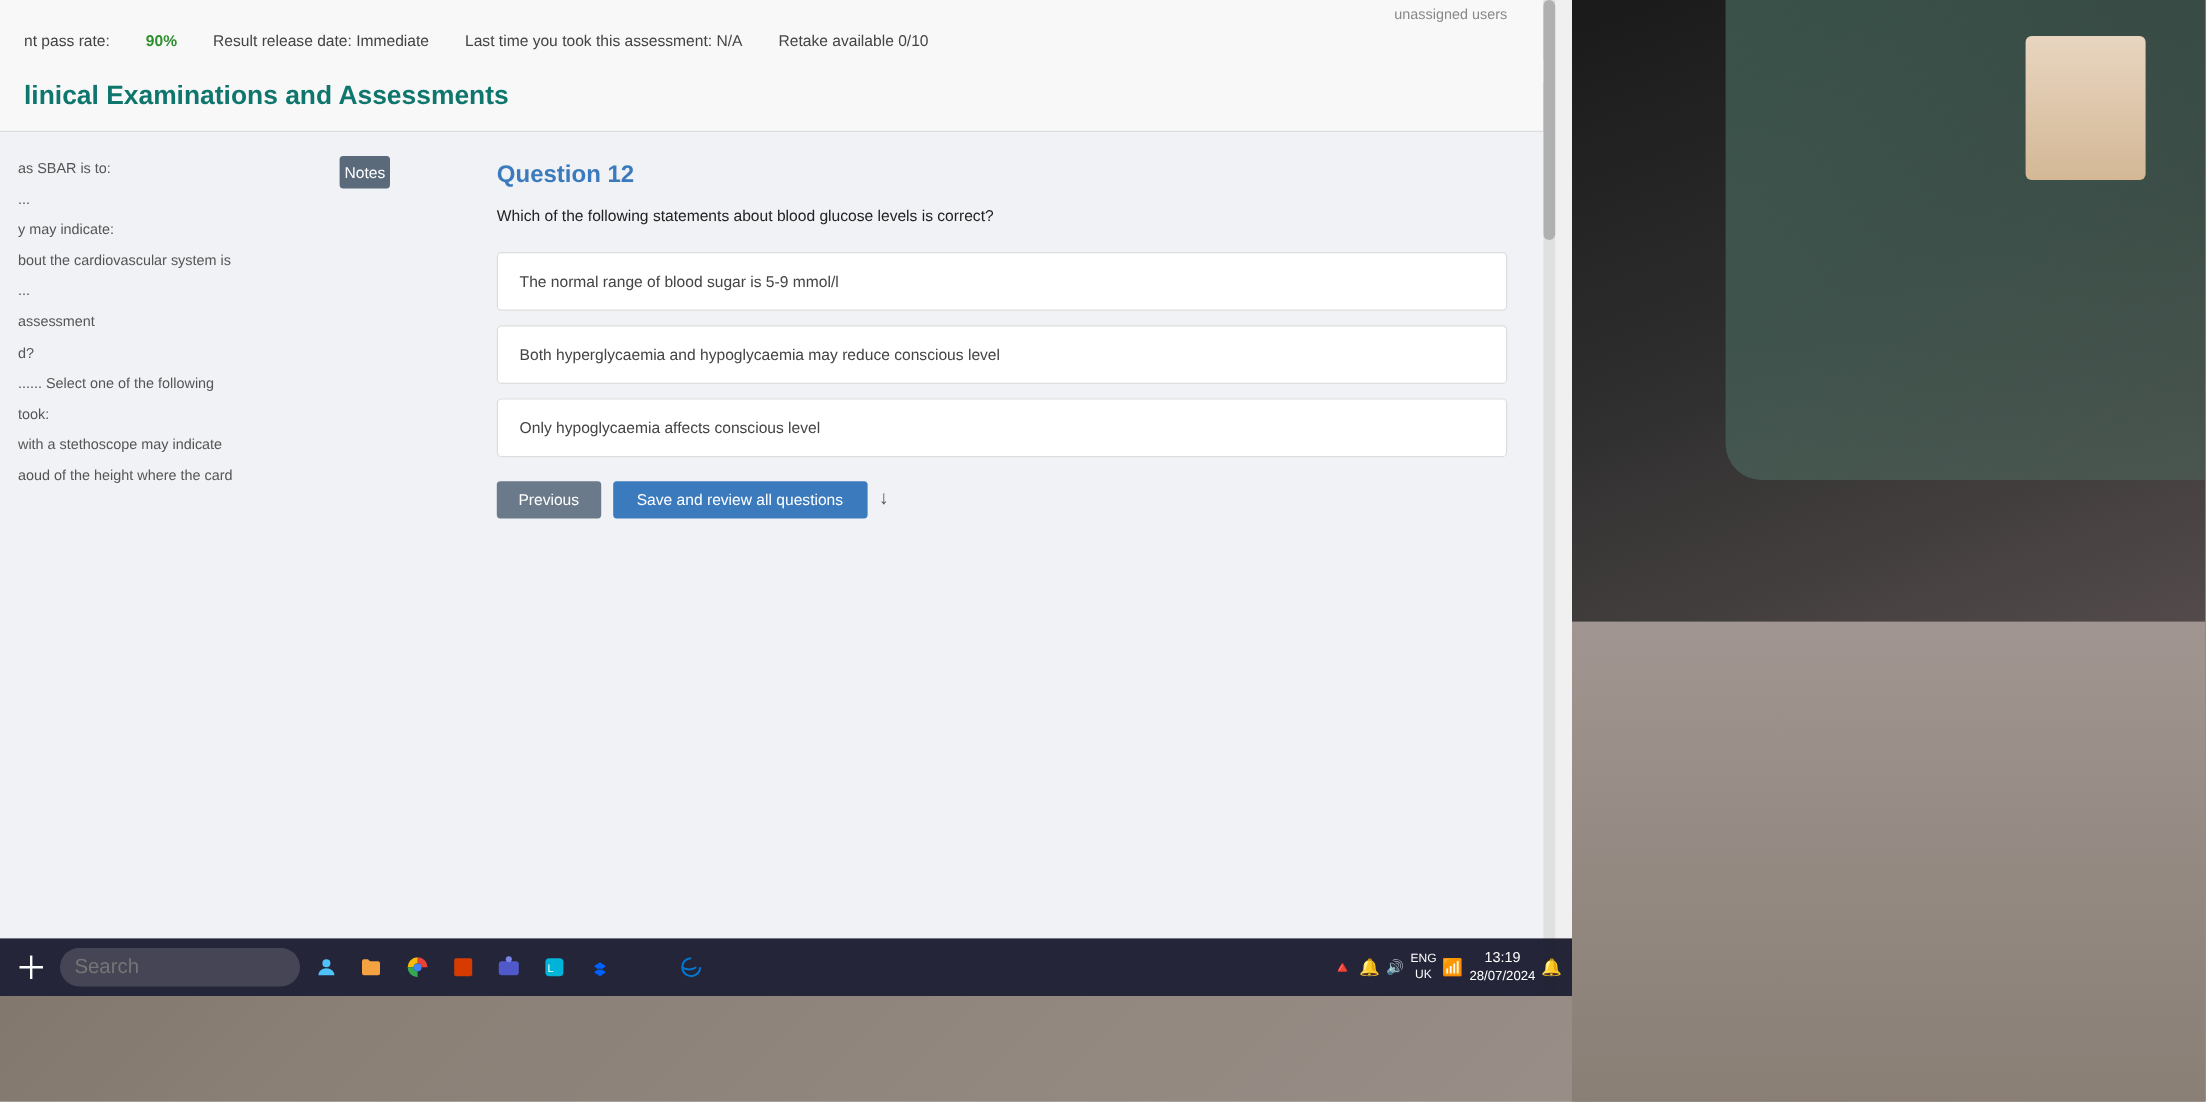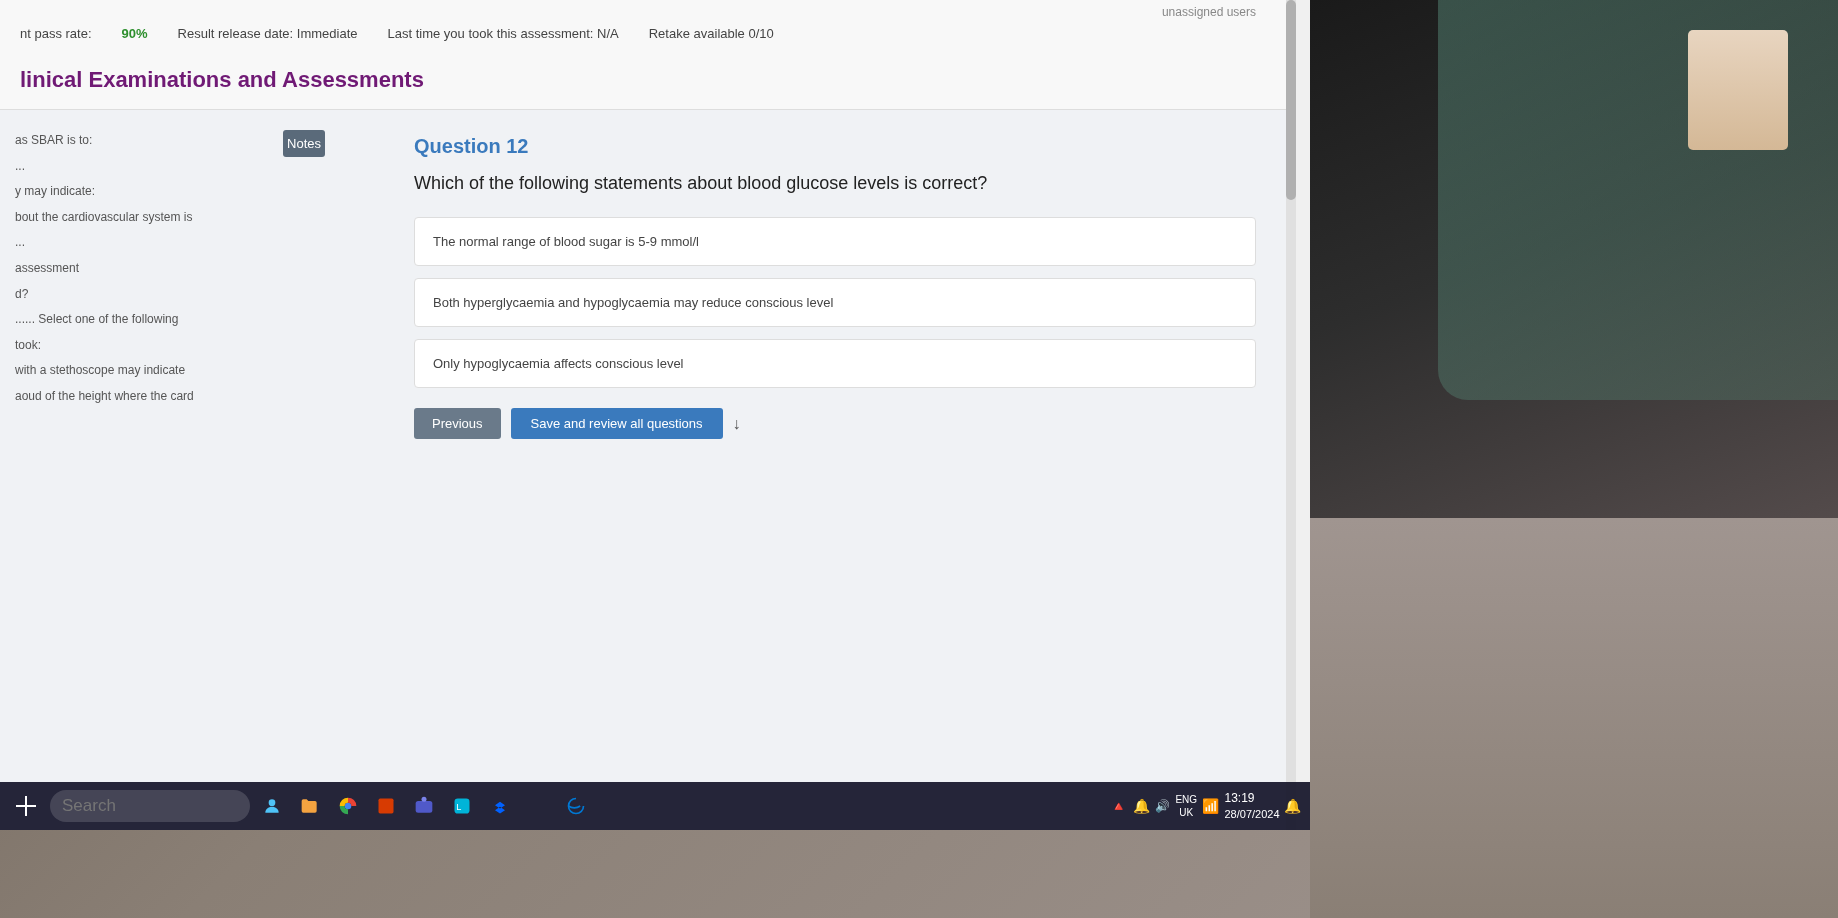--- a/index.html
+++ b/index.html
@@ -87,21 +87,21 @@
       background: #f8f8f8;
       display: flex;
       align-items: center;
       padding: 0 20px;
       border-bottom: 1px solid #ddd;
     }
 
     .page-title {
       font-size: 22px;
       font-weight: bold;
-      color: #701a75;
+      color: #0f766e;
     }
 
     
     .main-content {
       position: absolute;
       top: 110px;
       left: 0;
       right: 24px;
       bottom: 0;
       background: #f0f2f5;
@@ -147,21 +147,21 @@
     }
 
     .question-number {
       font-size: 20px;
       font-weight: bold;
       color: #3a7abd;
       margin-bottom: 12px;
     }
 
     .question-text {
-      font-size: 18px;
+      font-size: 13px;
       color: #222;
       margin-bottom: 20px;
       line-height: 1.5;
     }
 
     
     .answer-option {
       background: white;
       border: 1px solid #ddd;
       border-radius: 4px;
@@ -249,21 +249,21 @@
       align-items: center;
       justify-content: center;
       cursor: pointer;
       font-size: 18px;
       border-radius: 4px;
     }
 
     .taskbar-spacer { flex: 1; }
 
     .taskbar-clock {
-      text-align: left;
+      text-align: center;
       line-height: 1.4;
     }
 
     .taskbar-clock-time {
       font-size: 12px;
     }
 
     .taskbar-clock-date {
       font-size: 11px;
     }

